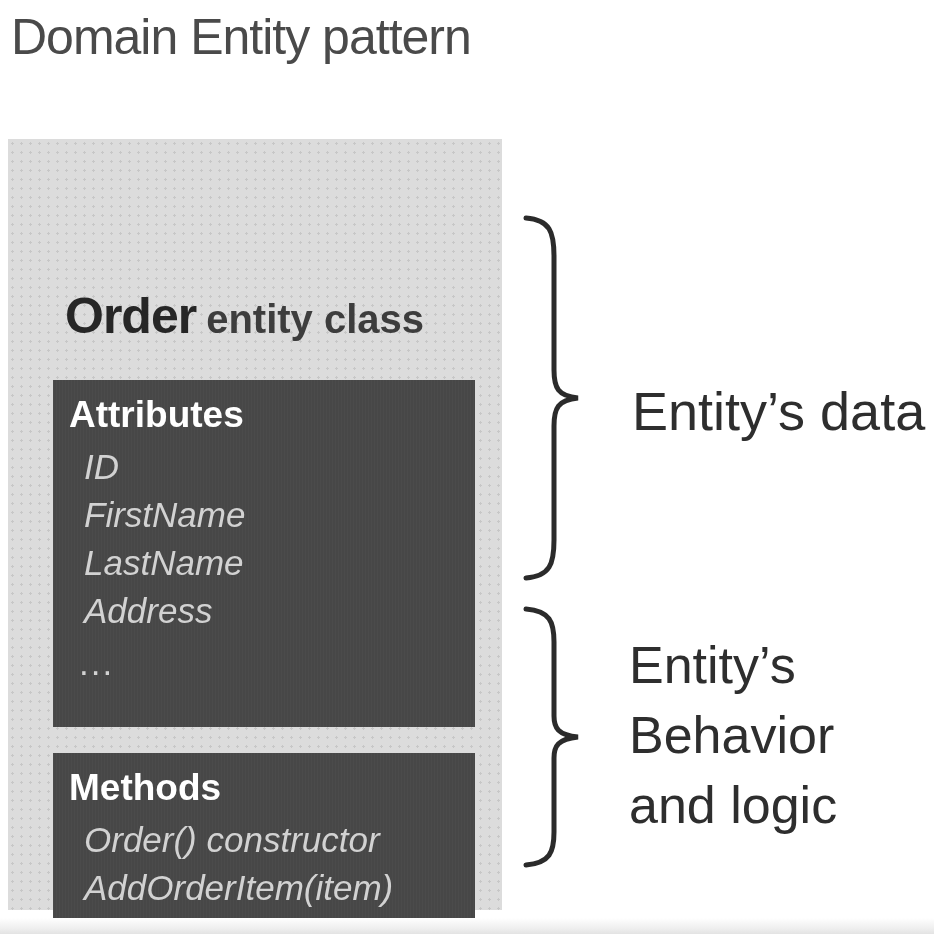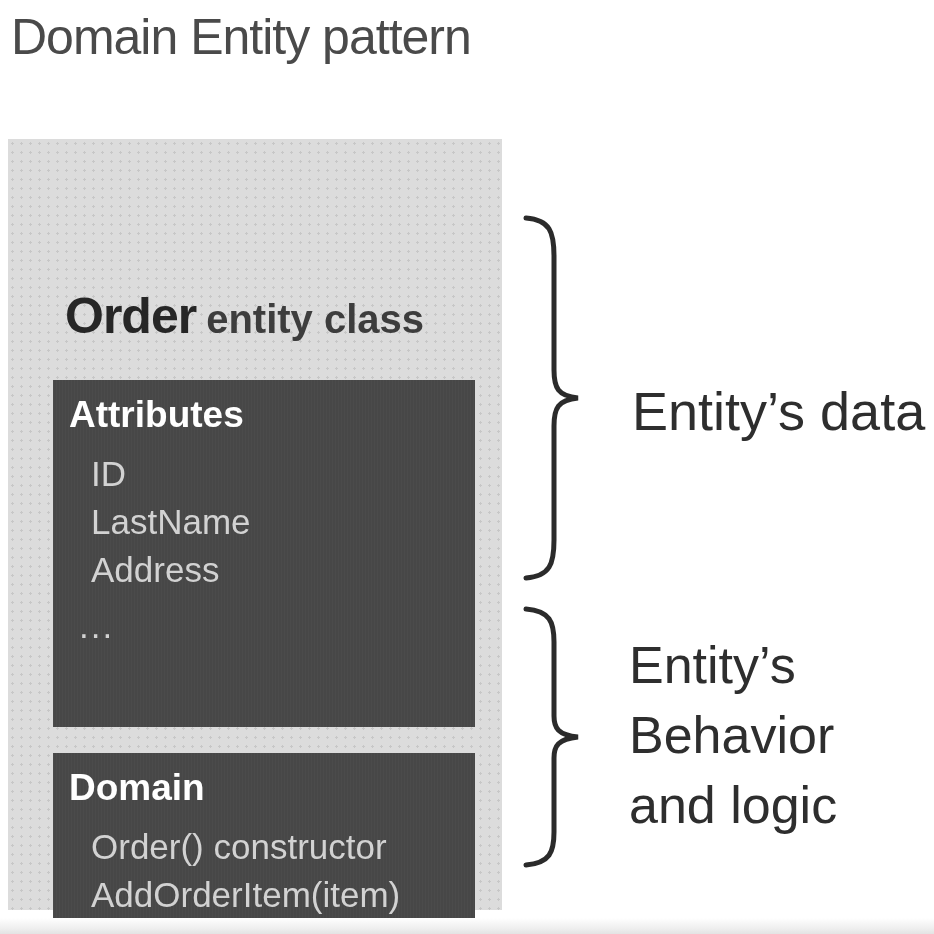--- a/index.html
+++ b/index.html
@@ -36,21 +36,21 @@
     color:#d2d2d2;
     padding:0;box-sizing:border-box;
   }
   .attributes-box{top:241px;height:347px;}
   .methods-box{top:614px;height:249px;}
   .box-header{
     font-size:37px;font-weight:700;color:#ffffff;
     padding:12px 0 0 16px;line-height:46px;white-space:nowrap;
   }
   .member-list{
-    margin:12px;padding:0 0 0 26px;list-style:none;
+    margin:5px;padding:0 0 0 26px;list-style:none;font-style:italic;
   }
   .member-list li{
     font-size:35px;line-height:48px;font-weight:400;color:#d2d2d2;white-space:nowrap;
   }
   .ellipsis-row{
     font-size:35px;line-height:40px;color:#d2d2d2;padding-left:26px;margin-top:8px;
     letter-spacing:2px;
   }
   .brace{position:absolute;}
   .brace path{fill:none;stroke:#2b2b2b;stroke-width:5;stroke-linecap:round;}
@@ -71,28 +71,29 @@
 
 <div class="entity-card">
   <div class="card-header">
     <span class="entity-name">Order</span><span class="entity-name-suffix">entity class</span>
   </div>
 
   <div class="dark-box attributes-box">
     <div class="box-header">Attributes</div>
     <ul class="member-list">
       <li>ID</li>
+      <li>FirstName</li>
       <li>LastName</li>
       <li>Address</li>
     </ul>
     <div class="ellipsis-row">...</div>
   </div>
 
   <div class="dark-box methods-box">
-    <div class="box-header">Domain</div>
+    <div class="box-header">Methods</div>
     <ul class="member-list">
       <li>Order() constructor</li>
       <li>AddOrderItem(item)</li>
       <li>SetAddress(address)</li>
     </ul>
 
   </div>
 </div>
 
 <svg class="brace" style="left:510px;top:212px;" width="84" height="372" viewBox="0 0 84 372">

